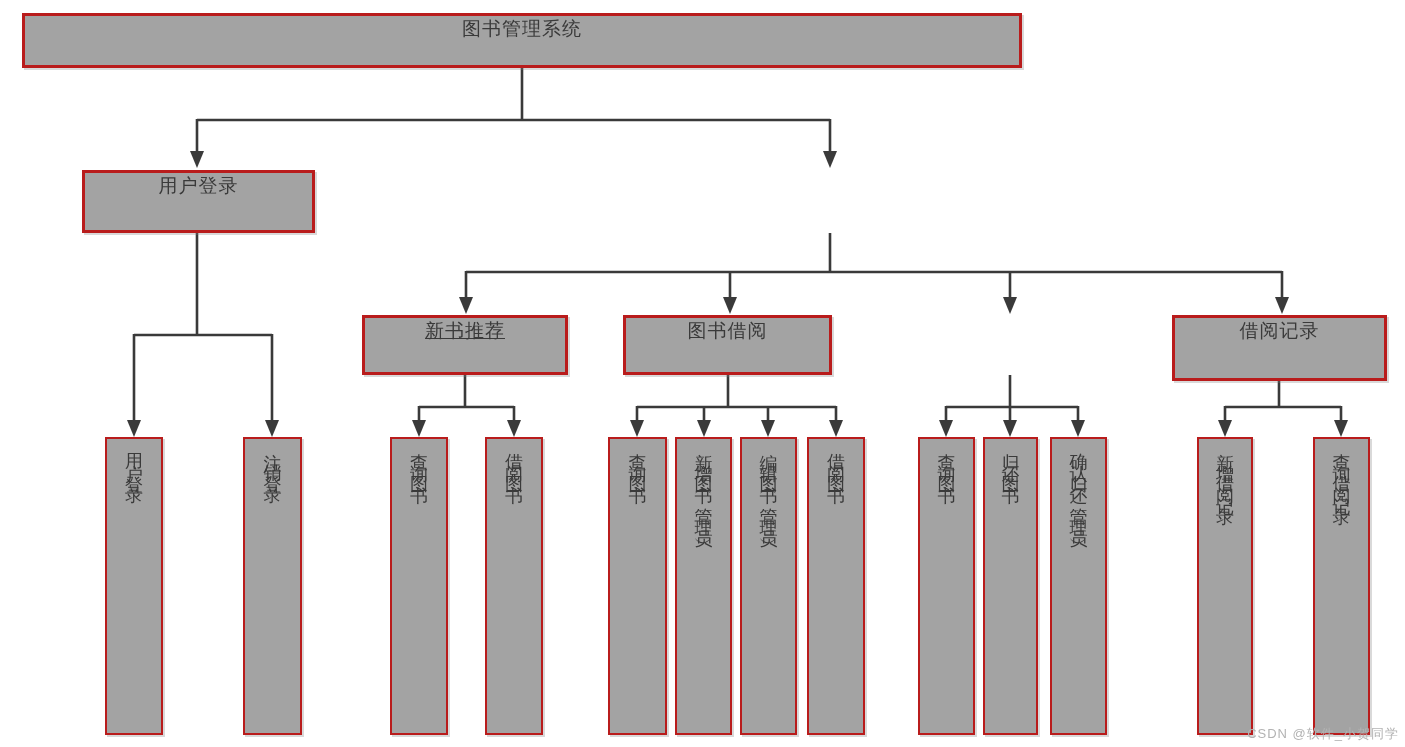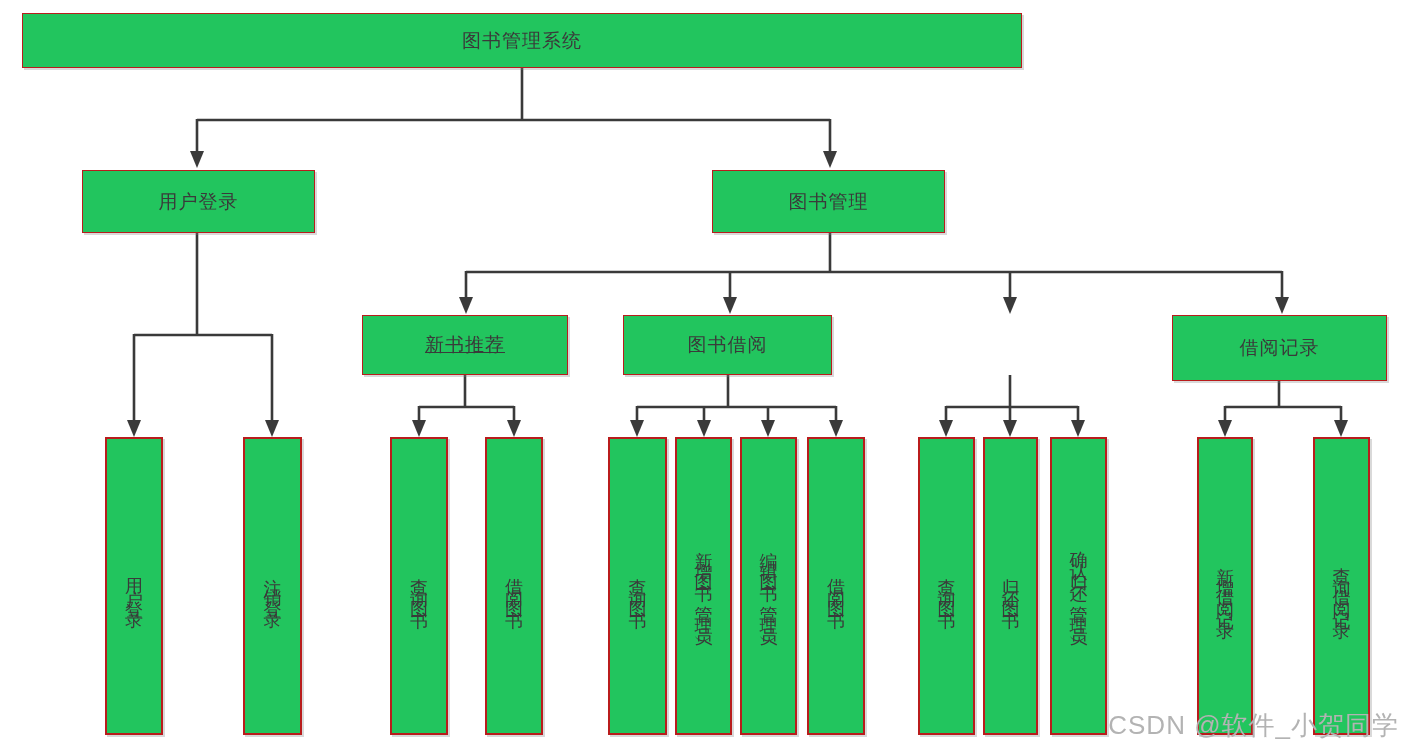--- a/index.html
+++ b/index.html
@@ -16,25 +16,25 @@
 
   .connectors {
     position: absolute;
     left: 0; top: 0;
     width: 1405px; height: 747px;
     pointer-events: none;
   }
 
   .node {
     position: absolute;
-    background: #22c55e;
-    border: 1px solid #b91c1c;
+    background: #a3a3a3;
+    border: 3px solid #b91c1c;
     box-shadow: 2px 2px 0 rgba(130,130,130,0.30);
     display: flex;
-    align-items: center;
+    align-items: flex-start;
     justify-content: center;
     color: #3a3a3a;
     font-size: 19px;
     letter-spacing: 1px;
   }
 
   .node.root  { left: 22px;   top: 13px;  width: 1000px; height: 55px; }
 
   .node.lv2-a { left: 82px;   top: 170px; width: 233px; height: 63px; }
   .node.lv2-b { left: 712px;  top: 170px; width: 233px; height: 63px; }
@@ -70,21 +70,21 @@
   .leaf.p9  { left: 918px;  width: 57px; }
   .leaf.p10 { left: 983px;  width: 55px; }
   .leaf.p11 { left: 1050px; width: 57px; }
   .leaf.p12 { left: 1197px; width: 56px; }
   .leaf.p13 { left: 1313px; width: 57px; }
 
   .watermark {
     position: absolute;
     right: 6px;
     bottom: 4px;
-    font-size: 26px;
+    font-size: 13px;
     color: #b3b3b3;
     letter-spacing: 1px;
     z-index: 5;
   }
 </style>
 </head>
 <body>
 
 <div class="canvas">
 
@@ -131,23 +131,20 @@
     </g>
   </svg>
 
   <div class="node root">
     <span>图书管理系统</span>
   </div>
 
   <div class="node lv2-a">
     <span>用户登录</span>
   </div>
-  <div class="node lv2-b">
-    <span>图书管理</span>
-  </div>
 
   <div class="node lv3-a">
     <span>新书推荐</span>
   </div>
   <div class="node lv3-b">
     <span>图书借阅</span>
   </div>
   <div class="node lv3-d">
     <span>借阅记录</span>
   </div>

